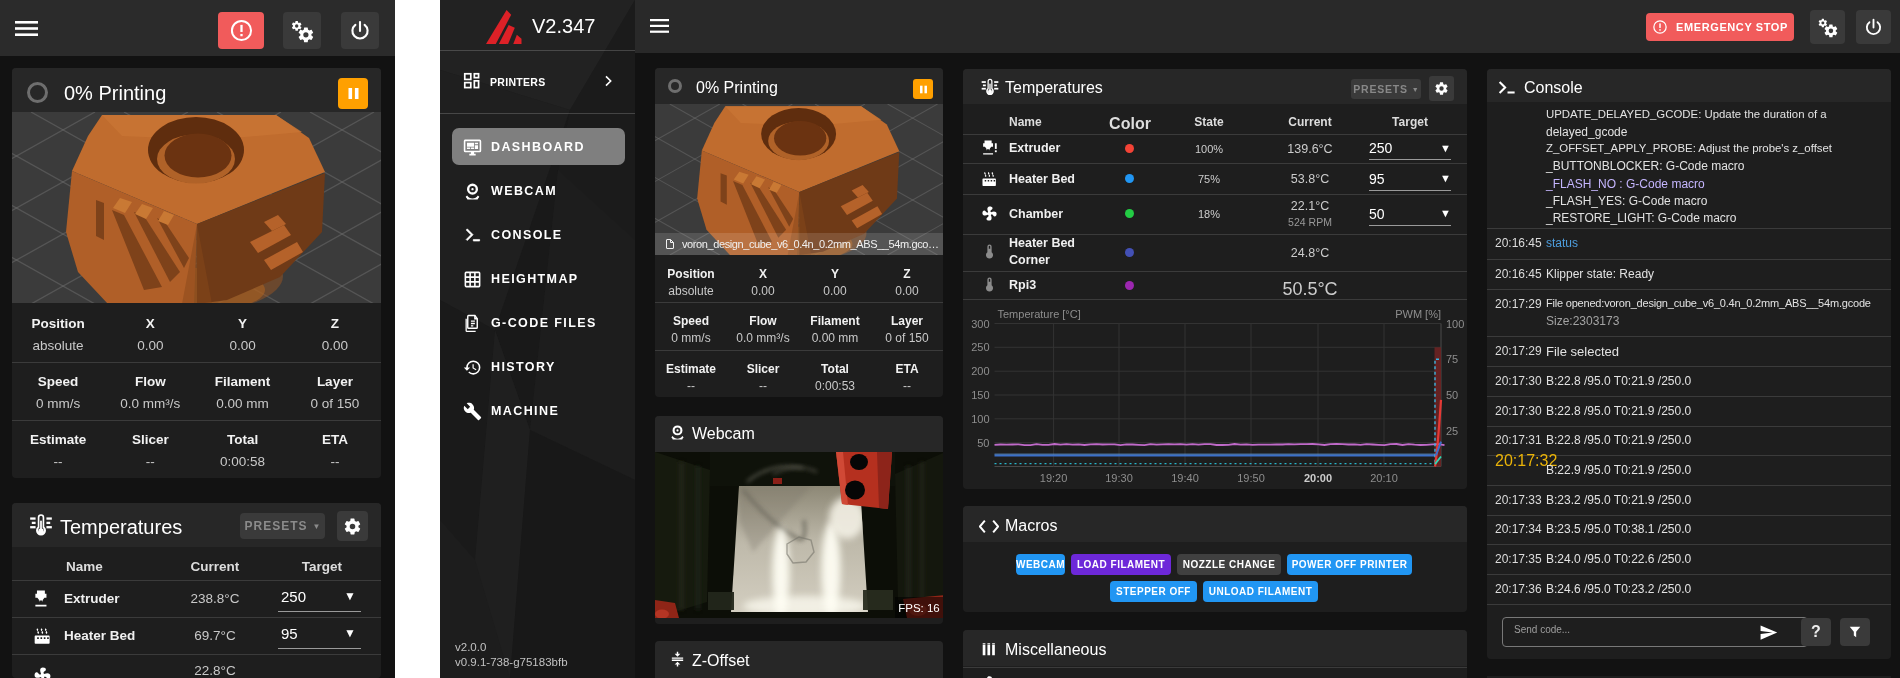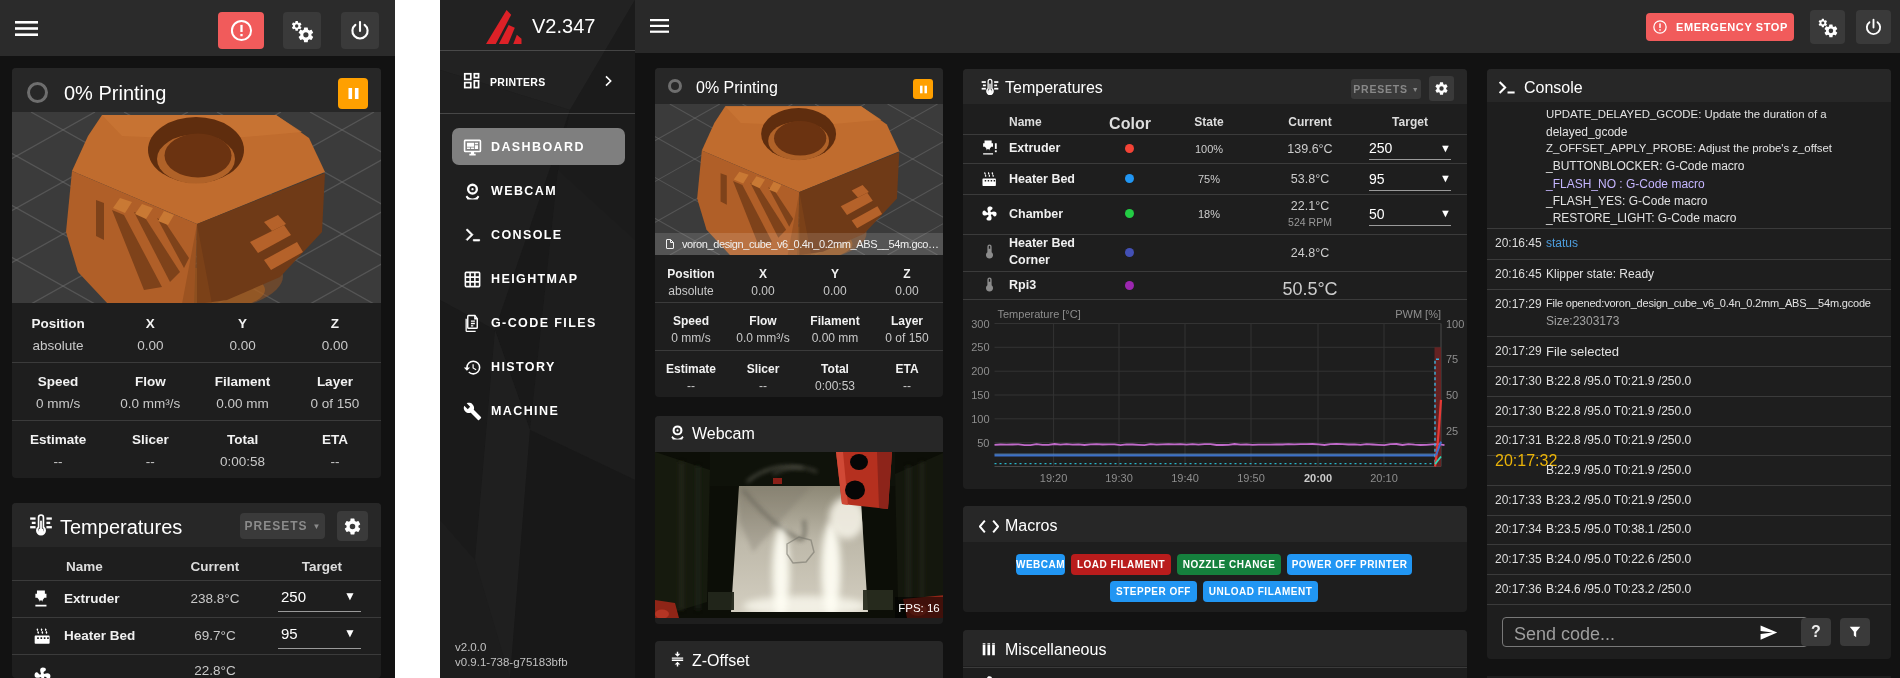--- a/index.html
+++ b/index.html
@@ -608,24 +608,24 @@
 </div>
 <div class="card" style="left:523px;top:506px;width:504px;height:106px"></div>
 <div class="abs" style="left:523px;top:506px;width:504px;height:36px;background:#272727;border-radius:4px 4px 0 0"></div>
 <svg class="abs" style="left:539px;top:519px" width="20" height="15" viewBox="0 0 24 16">
       <path d="M7 1 1 8l6 7M17 1l6 7-6 7" stroke="#fff" stroke-width="2.4" fill="none"></path>
     </svg>
 <div class="abs" style="left:565px;top:517px;font-size:16px;color:#fff">Macros</div>
 <div class="btn" style="left:576px;top:554px;width:49px;height:21px;background:#2196f3">
       <span style="font-size:10px;font-weight:bold;color:#fff;letter-spacing:0.5px;white-space:nowrap">WEBCAM</span>
     </div>
-<div class="btn" style="left:631px;top:554px;width:100px;height:21px;background:#b91c1c">
+<div class="btn" style="left:631px;top:554px;width:100px;height:21px;background:#6d28d9">
       <span style="font-size:10px;font-weight:bold;color:#fff;letter-spacing:0.5px;white-space:nowrap">LOAD FILAMENT</span>
     </div>
-<div class="btn" style="left:737px;top:554px;width:104px;height:21px;background:#15803d">
+<div class="btn" style="left:737px;top:554px;width:104px;height:21px;background:#404040">
       <span style="font-size:10px;font-weight:bold;color:#fff;letter-spacing:0.5px;white-space:nowrap">NOZZLE CHANGE</span>
     </div>
 <div class="btn" style="left:847px;top:554px;width:125px;height:21px;background:#2196f3">
       <span style="font-size:10px;font-weight:bold;color:#fff;letter-spacing:0.5px;white-space:nowrap">POWER OFF PRINTER</span>
     </div>
 <div class="btn" style="left:670px;top:581px;width:87px;height:21px;background:#2196f3">
       <span style="font-size:10px;font-weight:bold;color:#fff;letter-spacing:0.5px;white-space:nowrap">STEPPER OFF</span>
     </div>
 <div class="btn" style="left:763px;top:581px;width:115px;height:21px;background:#2196f3">
       <span style="font-size:10px;font-weight:bold;color:#fff;letter-spacing:0.5px;white-space:nowrap">UNLOAD FILAMENT</span>
@@ -688,21 +688,21 @@
     <div class="abs" style="left:1055px;top:522.3px;font-size:12px;color:#dcdcdc">20:17:34</div>
     <div class="abs" style="left:1106px;top:522.3px;font-size:12px;color:#e2e2e2;white-space:nowrap">B:23.5 /95.0 T0:38.1 /250.0</div>
     <div class="divh" style="left:1047px;top:544.3px;width:404px"></div>
     <div class="abs" style="left:1055px;top:552.0px;font-size:12px;color:#dcdcdc">20:17:35</div>
     <div class="abs" style="left:1106px;top:552.0px;font-size:12px;color:#e2e2e2;white-space:nowrap">B:24.0 /95.0 T0:22.6 /250.0</div>
     <div class="divh" style="left:1047px;top:574.0px;width:404px"></div>
     <div class="abs" style="left:1055px;top:582.0px;font-size:12px;color:#dcdcdc">20:17:36</div>
     <div class="abs" style="left:1106px;top:582.0px;font-size:12px;color:#e2e2e2;white-space:nowrap">B:24.6 /95.0 T0:23.2 /250.0</div>
     <div class="divh" style="left:1047px;top:604.3px;width:404px"></div>
 <div class="abs" style="left:1062px;top:617px;width:306px;height:30px;border:1px solid #787878;border-radius:4px"></div>
-<div class="abs" style="left:1074px;top:624px;font-size:18px;color:#9e9e9e">Send code...</div>
+<div class="abs" style="left:1074px;top:624px;font-size:10px;color:#9e9e9e">Send code...</div>
 <svg class="abs" style="left:1319px;top:623px" width="19" height="19" viewBox="0 0 24 24" fill="#fff">
       <path d="M2 21 23 12 2 3 2 10 17 12 2 14z"></path>
     </svg>
 <div class="btn gbtn" style="left:1361px;top:618px;width:30px;height:28px">
       <span style="font-size:16px;font-weight:bold;color:#eee">?</span>
     </div>
 <div class="btn gbtn" style="left:1400px;top:618px;width:30px;height:28px">
       <svg width="14" height="14" viewBox="0 0 24 24" fill="#fff">
         <path d="M3 3h18l-7 8.5V21l-4-3v-6.5L3 3z"></path>
       </svg>

